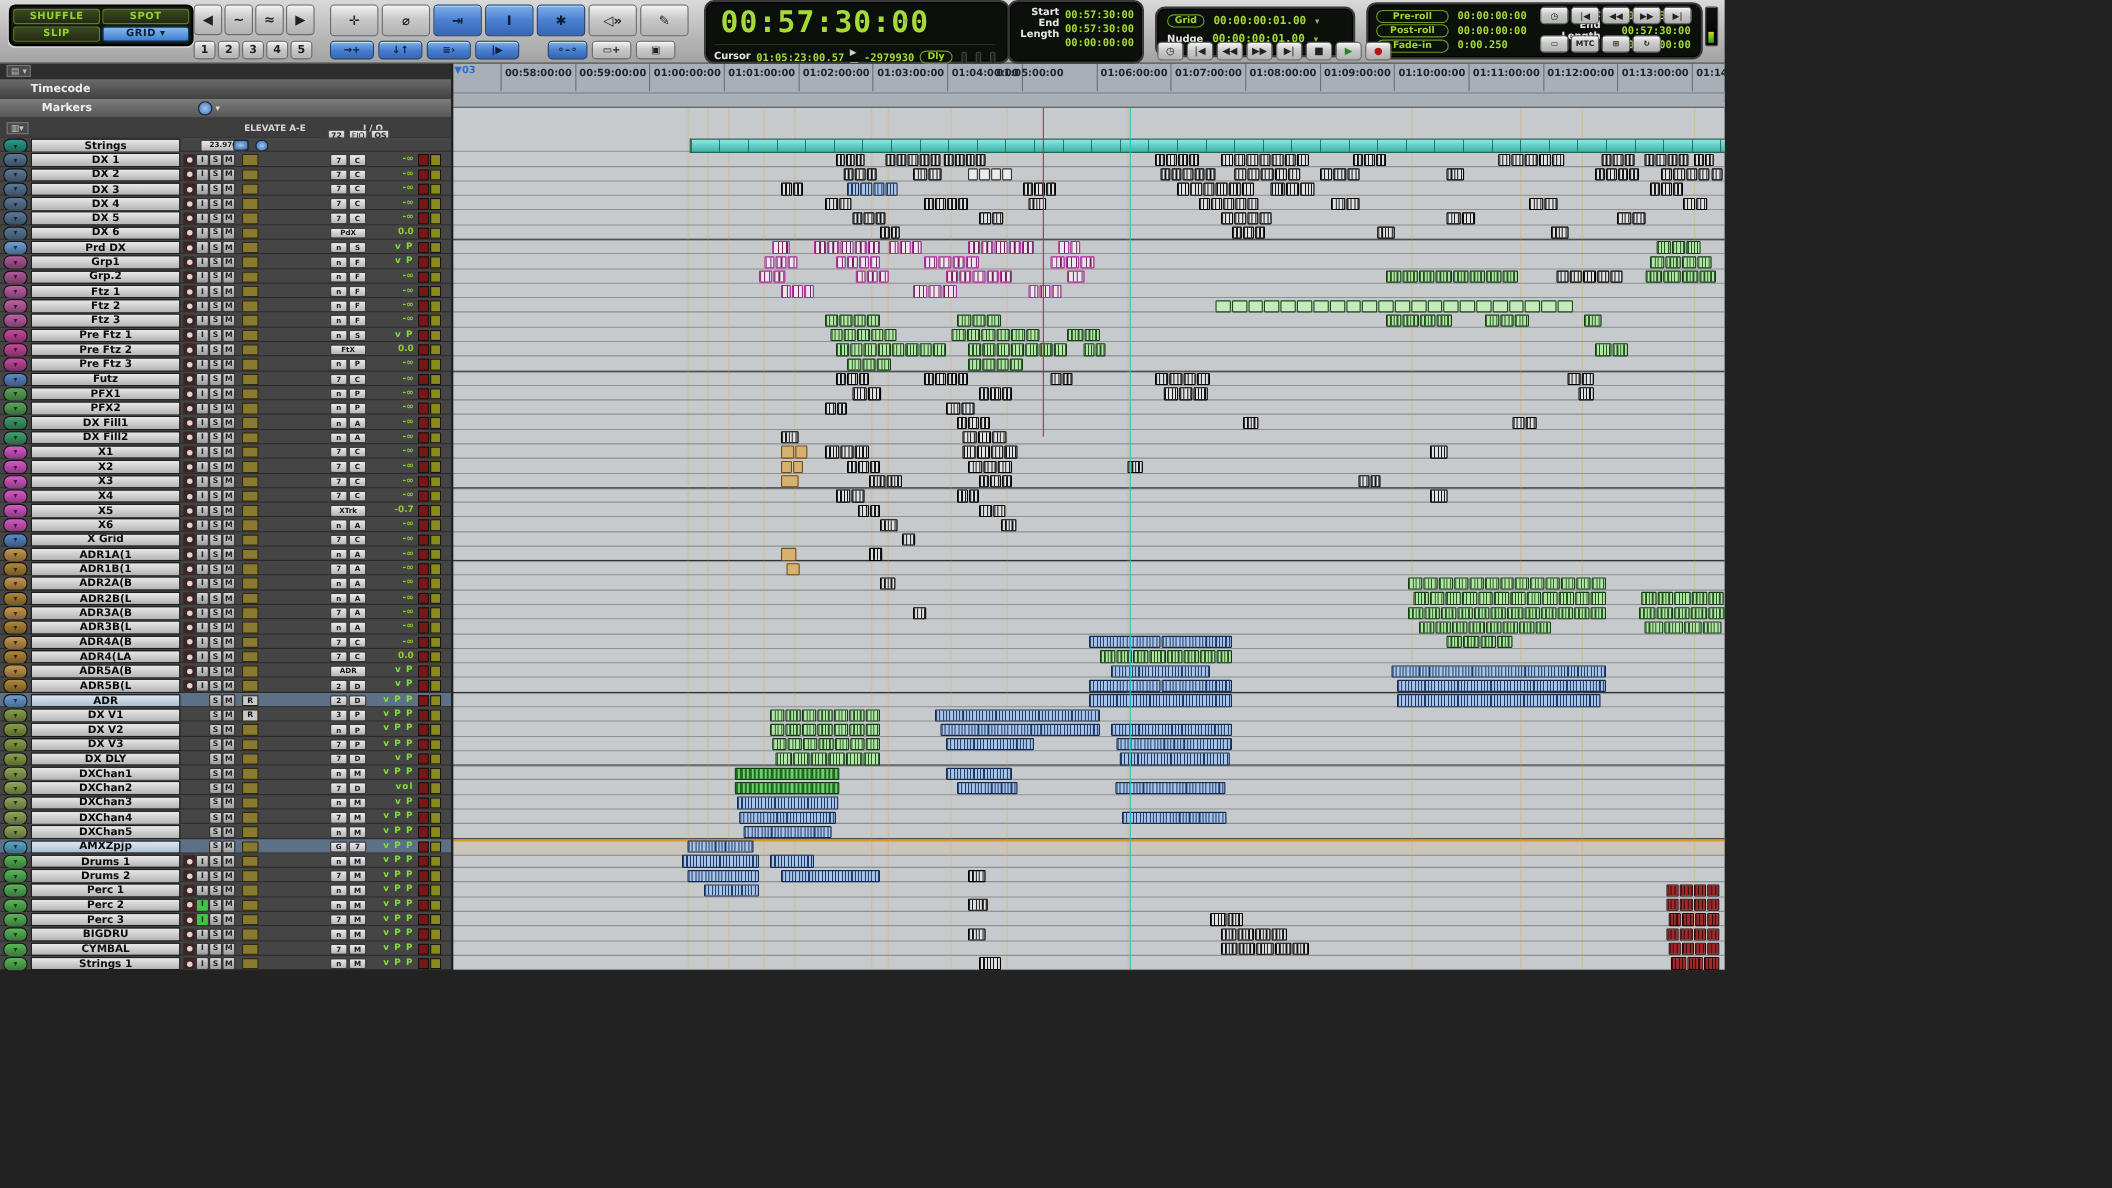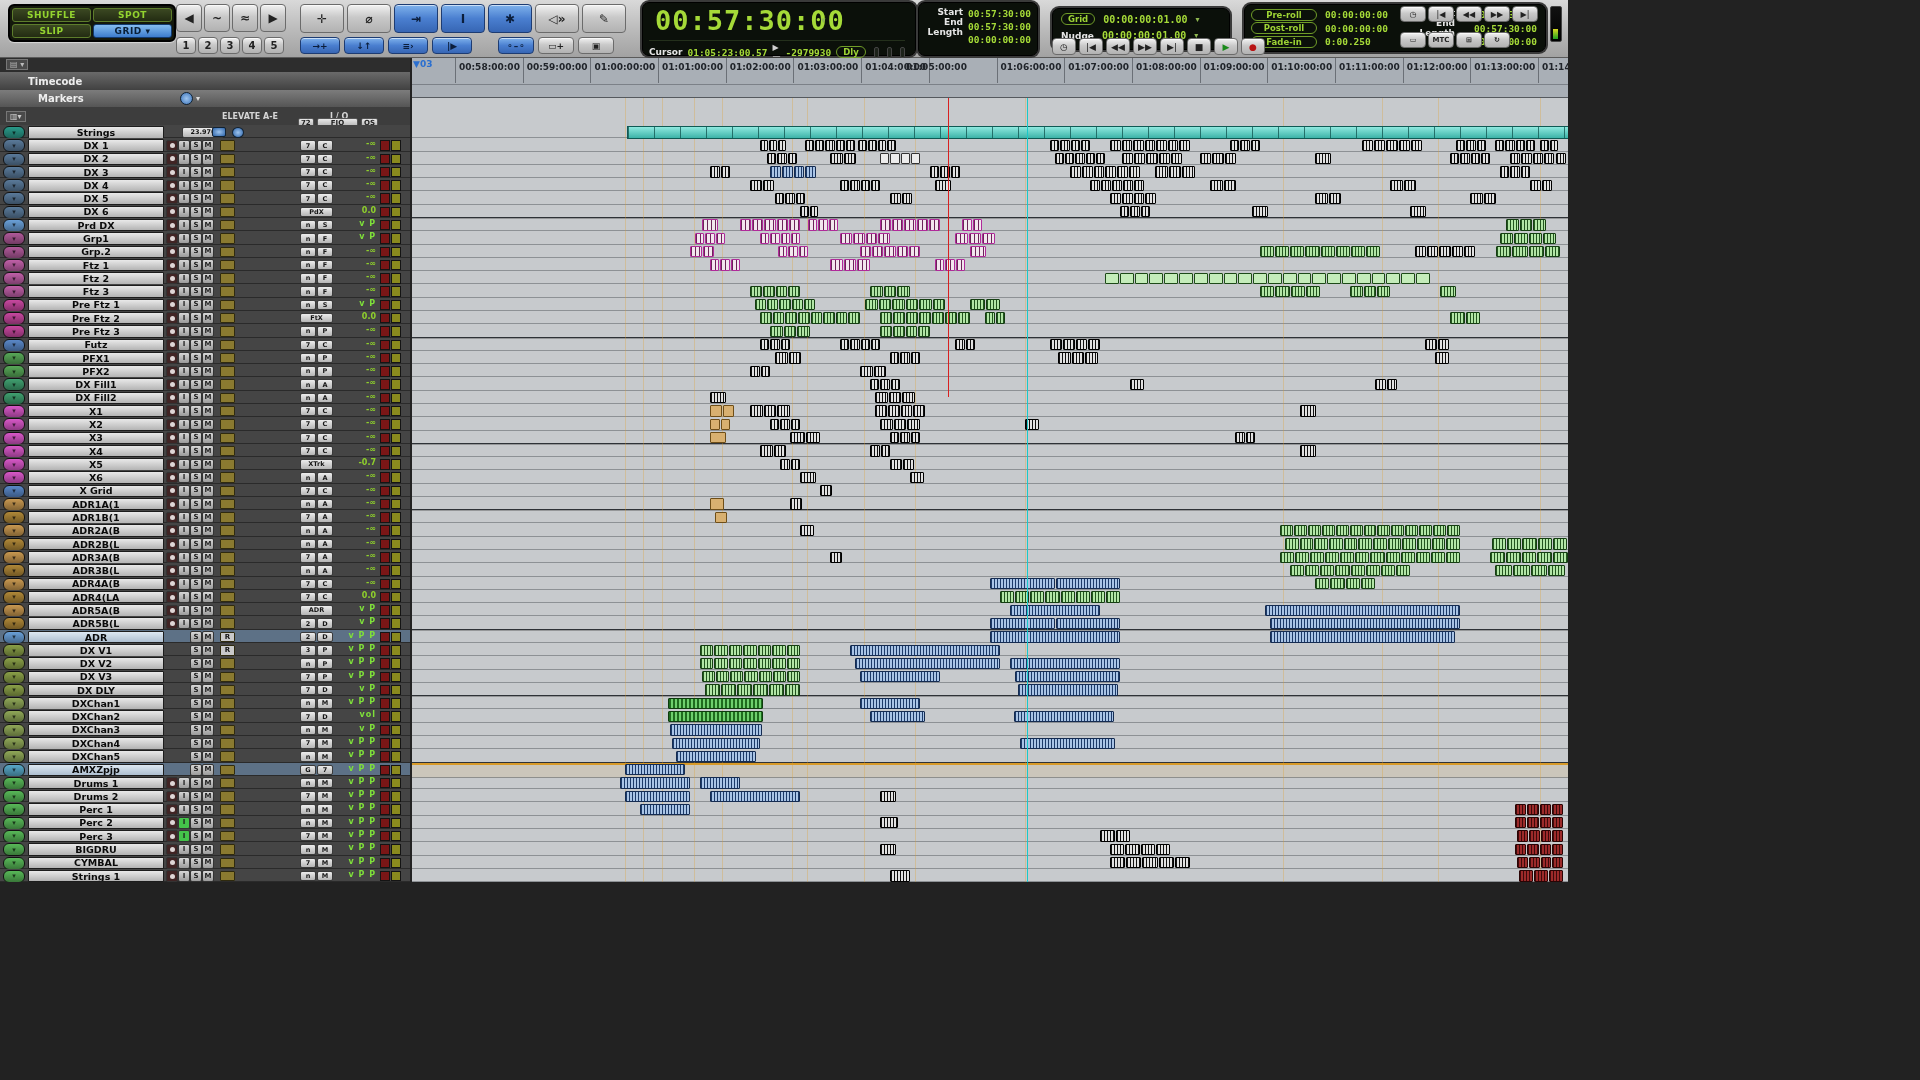--- a/index.html
+++ b/index.html
@@ -380,21 +380,21 @@
     <span style="margin-left:38px;">Markers</span>
     <span style="position:absolute;left:180px;width:11px;height:11px;border-radius:50%;background:radial-gradient(#9ec4ee,#3a72b8);border:1px solid #123;display:inline-block;"></span>
     <span style="position:absolute;left:196px;color:#ddd;font-size:8px;">▾</span>
   </div>
   <div class="hdrbar" style="top:50px;height:18px;background:#3d3d3d;border-bottom:1px solid #1f1f1f;">
     <span style="position:absolute;left:6px;font-size:8px;color:#ccc;border:1px solid #777;padding:0 3px;background:#4a4a4a;"><span>▥</span><span>▾</span></span>
     <span style="position:absolute;left:222px;font-size:8px;color:#d6d6d6;">ELEVATE A-E</span>
     <span style="position:absolute;left:330px;font-size:8px;color:#d6d6d6;">I / O</span>
     <span id="hdrchips" style="position:absolute;left:298px;top:11px;display:flex;gap:3px;">
         <span style="font-size: 7px; font-weight: bold; color: rgb(34, 34, 34); background: linear-gradient(rgb(232, 232, 232), rgb(176, 176, 176)); border: 1px solid rgb(85, 85, 85); border-radius: 2px; padding: 0px 2px; line-height: 8px;">72</span>
-        <span style="font-size: 7px; font-weight: bold; color: rgb(34, 34, 34); background: linear-gradient(rgb(232, 232, 232), rgb(176, 176, 176)); border: 1px solid rgb(85, 85, 85); border-radius: 2px; padding: 0px 13px; line-height: 8px;">FIQ</span>
+        <span style="font-size: 7px; font-weight: normal; color: rgb(34, 34, 34); background: linear-gradient(rgb(232, 232, 232), rgb(176, 176, 176)); border: 1px solid rgb(85, 85, 85); border-radius: 2px; padding: 0px 2px; line-height: 8px;">FIQ</span>
         <span style="font-size: 7px; font-weight: bold; color: rgb(34, 34, 34); background: linear-gradient(rgb(232, 232, 232), rgb(176, 176, 176)); border: 1px solid rgb(85, 85, 85); border-radius: 2px; padding: 0px 2px; line-height: 8px;">OS</span>
       </span>
   </div>
   <div id="track-rows">
       <div class="trk" style="top: 68px; height: 12.283px;">
         <span class="cchip" style="background:linear-gradient(#2a9a8a,rgba(0,0,0,.35)),#2a9a8a;">▾</span>
         <div class="tname">Strings</div>
         <span class="iobox" style="left:182px;width:40px;">23.976</span>
         <span style="position:absolute;left:212px;top:2px;width:12px;height:8px;background:radial-gradient(#9ec4ee,#2a62a8);border:1px solid #123;border-radius:2px;"></span>
         <span style="position:absolute;left:232px;top:1.5px;width:10px;height:9px;background:radial-gradient(#9ec4ee,#2a62a8);border:1px solid #123;border-radius:50%;"></span>

